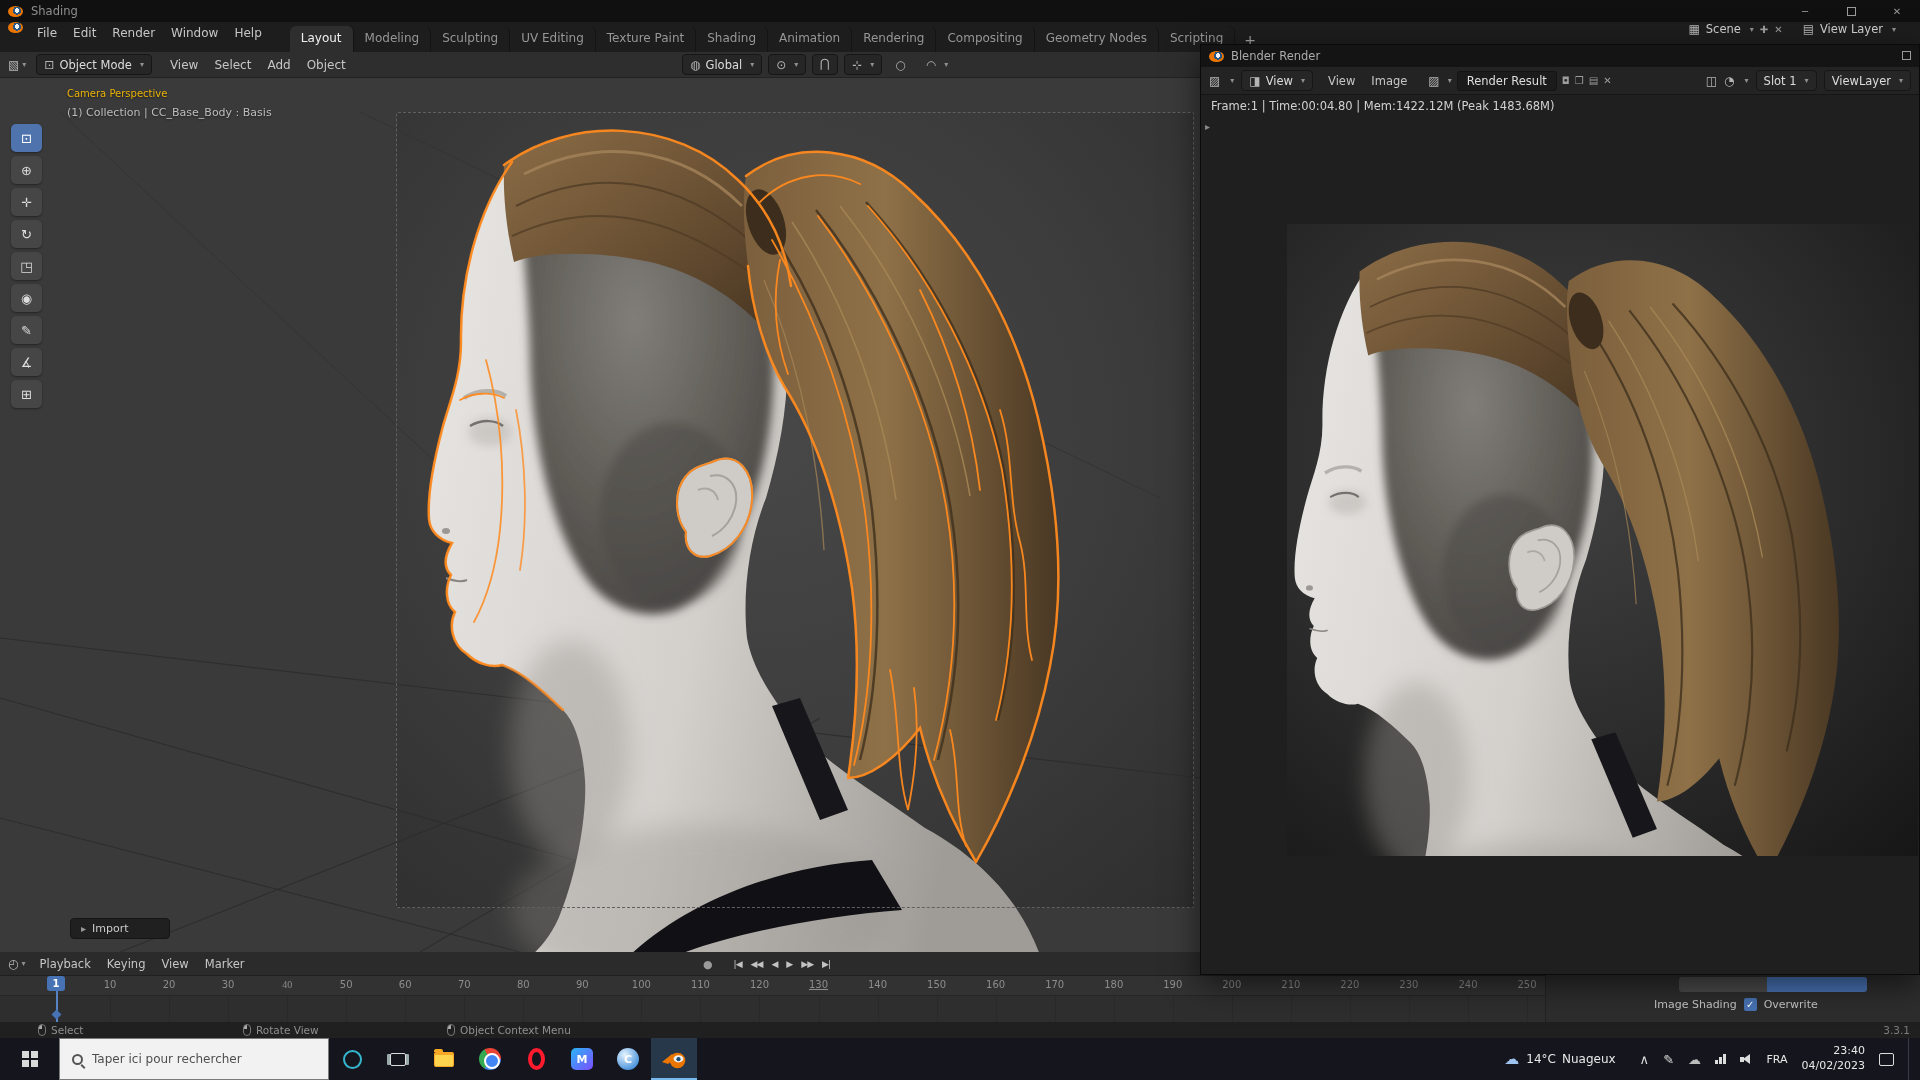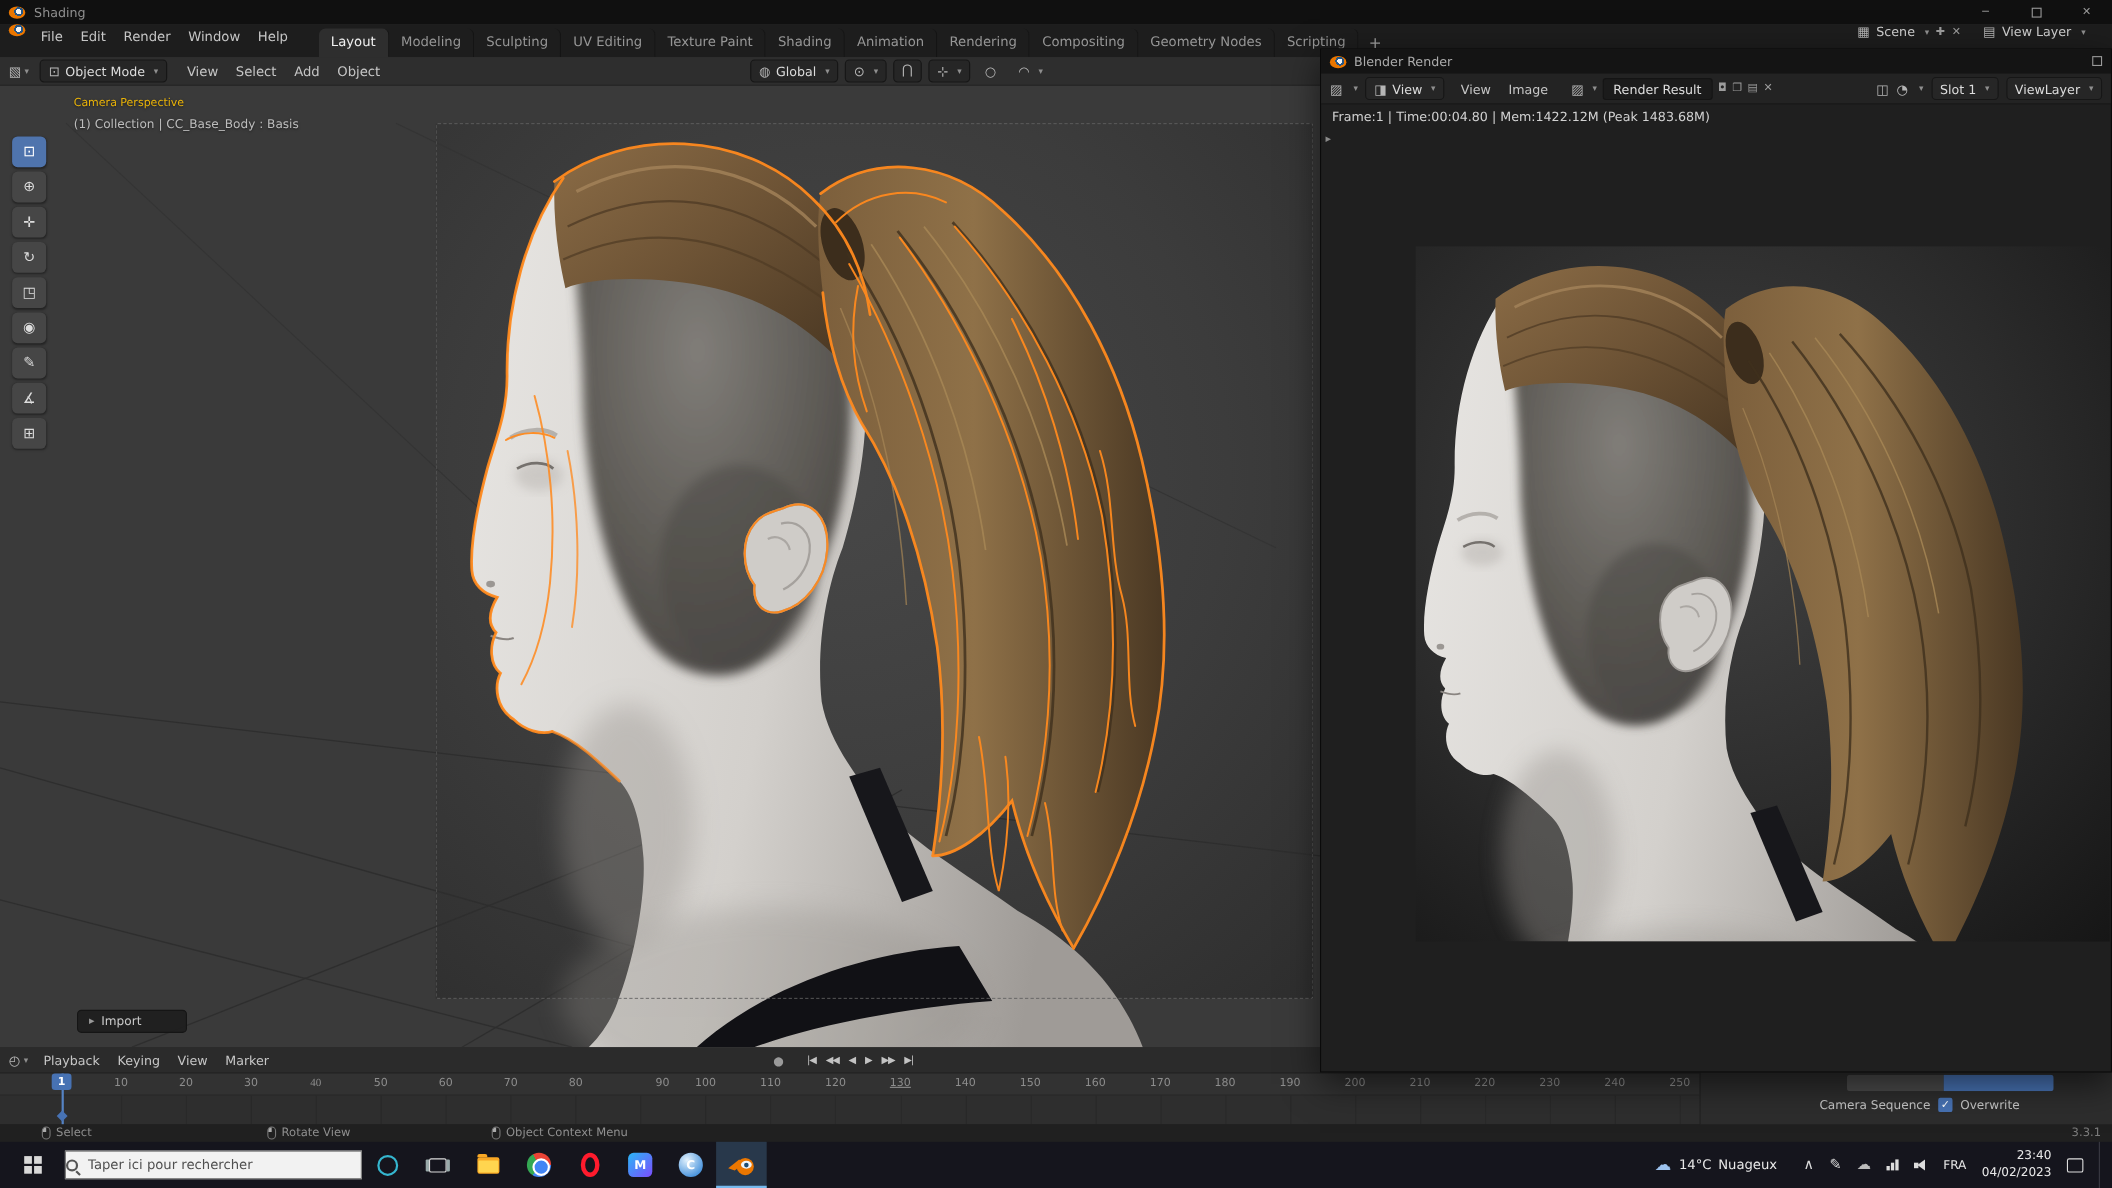--- a/index.html
+++ b/index.html
@@ -82,21 +82,21 @@
 .rw-expand{position:absolute;left:4px;top:76px;color:#8a8a8a;font-size:10px}
 .rw-image{position:absolute;left:86px;top:179px;width:631px;height:632px;background:radial-gradient(circle at 42% 38%,#424242 0%,#2b2b2b 55%,#161616 100%);overflow:hidden}
 .rw-image svg{width:100%;height:100%;display:block}
 
 #taskbar{position:absolute;left:0;bottom:0;width:1920px;height:42px;background:#15151d;z-index:50;display:flex;align-items:center}
 .tb-slot{width:46px;height:42px;display:flex;align-items:center;justify-content:center;flex:none}
 .tb-slot.active{background:#28384b;box-shadow:inset 0 -2px 0 #76b9ed}
 .start{width:59px}
 .winlogo{display:grid;grid-template-columns:7px 7px;grid-template-rows:7px 7px;gap:2px}
 .winlogo i{background:#d9d9d9}
-.searchbox{width:270px;height:26px;background:#f2f2f2;border:1px solid #7a7a7a;display:flex;align-items:center;gap:9px;flex:none}
+.searchbox{width:270px;height:42px;background:#f2f2f2;border:1px solid #7a7a7a;display:flex;align-items:center;gap:9px;padding-left:12px;flex:none}
 .searchbox span{color:#4f4f4f;font-size:12px}
 .mag{width:11px;height:11px;border:2px solid #555;border-radius:50%;position:relative;flex:none}
 .mag::after{content:"";position:absolute;width:2px;height:5px;background:#555;left:8px;top:8px;transform:rotate(-45deg)}
 .cortana{width:19px;height:19px;border:2.5px solid #35b6cf;border-radius:50%}
 .taskview{width:16px;height:13px;border:1.5px solid #dcdcdc;border-radius:2px;box-shadow:-4px 0 0 -1px #9aa,4px 0 0 -1px #9aa}
 .folder{width:20px;height:15px;background:#f9a825;border-radius:2px;position:relative}
 .folder::before{content:"";position:absolute;top:-3px;left:0;width:9px;height:3px;background:#f9a825;border-radius:2px 2px 0 0}
 .folder::after{content:"";position:absolute;left:1px;top:3px;width:18px;height:11px;background:#ffd54f;border-radius:1px}
 .chrome{width:22px;height:22px;border-radius:50%;background:conic-gradient(from -30deg,#ea4335 0 120deg,#4285f4 0 240deg,#34a853 0 360deg);position:relative}
 .chrome::after{content:"";position:absolute;left:5px;top:5px;width:12px;height:12px;background:#4285f4;border:2.5px solid #fff;border-radius:50%}
@@ -360,21 +360,21 @@
       </div>
       <div class="tl-ruler" id="tl-ruler">
           <span class="tick" style="left: 110.04px;">10</span>
           <span class="tick" style="left: 169.08px;">20</span>
           <span class="tick" style="left: 228.12px;">30</span>
           <span class="tick" style="left: 287.16px; font-family: Liberation Serif, serif;">40</span>
           <span class="tick" style="left: 346.2px;">50</span>
           <span class="tick" style="left: 405.24px;">60</span>
           <span class="tick" style="left: 464.28px;">70</span>
           <span class="tick" style="left: 523.32px;">80</span>
-          <span class="tick" style="left: 582.36px; margin-left: 20px;">90</span>
+          <span class="tick" style="left: 582.36px;">90</span>
           <span class="tick" style="left: 641.4px;">100</span>
           <span class="tick" style="left: 700.44px;">110</span>
           <span class="tick" style="left: 759.48px;">120</span>
           <span class="tick" style="left: 818.52px; text-decoration: underline;">130</span>
           <span class="tick" style="left: 877.56px;">140</span>
           <span class="tick" style="left: 936.6px;">150</span>
           <span class="tick" style="left: 995.64px;">160</span>
           <span class="tick" style="left: 1054.68px;">170</span>
           <span class="tick" style="left: 1113.72px;">180</span>
           <span class="tick" style="left: 1172.76px;">190</span>
@@ -434,21 +434,21 @@
         </div>
       <span class="version">3.3.1</span>
     </div>
 
     <div class="out-sliver">
       <div class="out-slider">
           <span class="s1"></span>
           <span class="s2"></span>
         </div>
       <div class="out-row">
-        <span class="out-label">Camera Sequence</span>
+        <span class="out-label">Image Shading</span>
         <span class="chk">✓</span>
         <span>Overwrite</span>
       </div>
     </div>
   </div>
 
   <div id="render-window">
     <div class="rw-titlebar">
       <span class="blogo"></span>
       <span>Blender Render</span>

